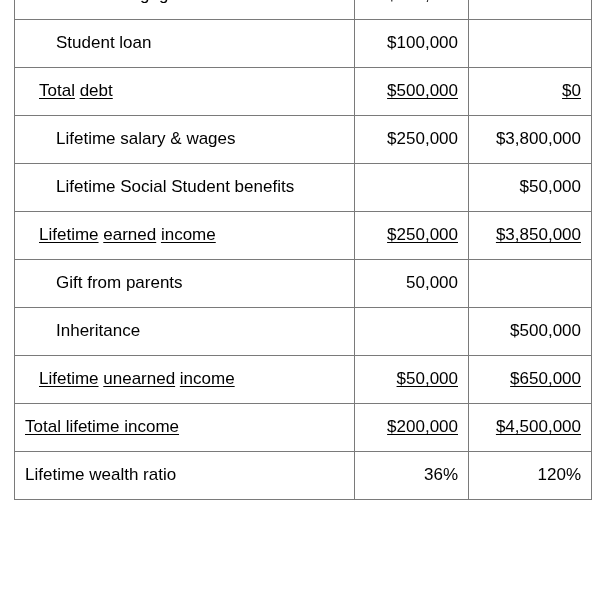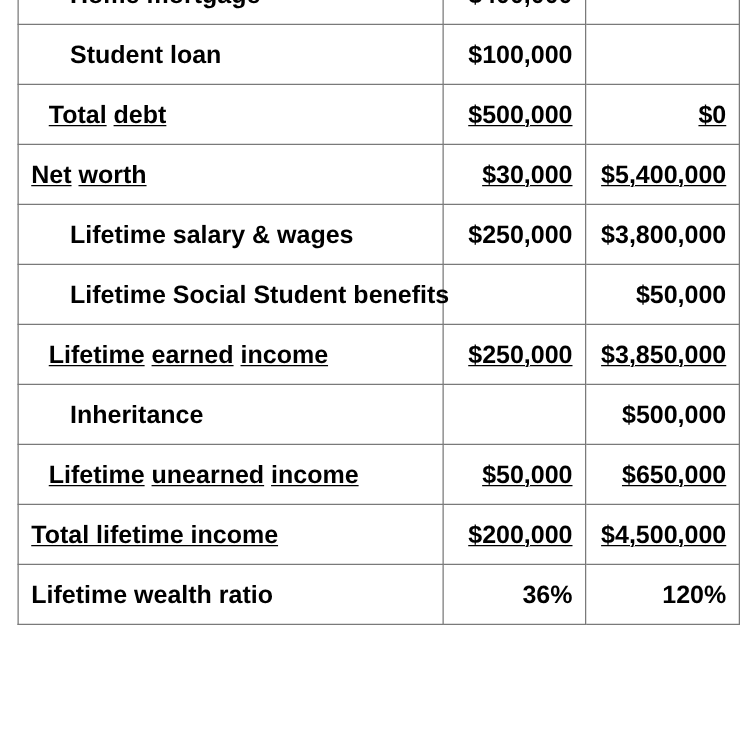--- a/index.html
+++ b/index.html
@@ -38,27 +38,26 @@
     table-layout: fixed;
     margin-left: 14px;
     width: 577px;          
     background: #ffffff;
   }
 
   table.wealth-table td {
     border: 1px solid #7a7a7a;
     height: 48px;
     padding: 0 10px;
-    font-size: 20px;
+    font-size: 17px;
     line-height: 1.2;
     vertical-align: middle;
     box-sizing: border-box;
     background: #ffffff;
     white-space: nowrap;
-    font-weight: bold;
   }
 
   
   col.c-label { width: 340px; }
   col.c-mid   { width: 114px; }
   col.c-right { width: 123px; }
 
   td.label   { text-align: left; }
   td.value   { text-align: right; }
 
@@ -111,38 +110,38 @@
             <td class="label indent-2"><span class="u-none">Student loan</span></td>
             <td class="value"><span class="u-none">$100,000</span></td>
             <td class="value"><span class="empty"></span></td>
           </tr>
           <tr>
             <td class="label indent-1"><span class="u-words"><span class="w">Total</span> <span class="w">debt</span></span></td>
             <td class="value"><span class="u-solid">$500,000</span></td>
             <td class="value"><span class="u-solid">$0</span></td>
           </tr>
           <tr>
-            <td class="label indent-0"><span class="u-words"><span class="w">Net</span> <span class="w">worth</span></span></td>
-            <td class="value"><span class="u-solid">$30,000</span></td>
-            <td class="value"><span class="u-solid">$5,400,000</span></td>
-          </tr>
-          <tr>
             <td class="label indent-2"><span class="u-none">Lifetime salary &amp; wages</span></td>
             <td class="value"><span class="u-none">$250,000</span></td>
             <td class="value"><span class="u-none">$3,800,000</span></td>
           </tr>
           <tr>
             <td class="label indent-2"><span class="u-none">Lifetime Social Student benefits</span></td>
             <td class="value"><span class="empty"></span></td>
             <td class="value"><span class="u-none">$50,000</span></td>
           </tr>
           <tr>
             <td class="label indent-1"><span class="u-words"><span class="w">Lifetime</span> <span class="w">earned</span> <span class="w">income</span></span></td>
             <td class="value"><span class="u-solid">$250,000</span></td>
             <td class="value"><span class="u-solid">$3,850,000</span></td>
+          </tr>
+          <tr>
+            <td class="label indent-2"><span class="u-none">Gift from parents</span></td>
+            <td class="value"><span class="u-none">50,000</span></td>
+            <td class="value"><span class="empty"></span></td>
           </tr>
           <tr>
             <td class="label indent-2"><span class="u-none">Inheritance</span></td>
             <td class="value"><span class="empty"></span></td>
             <td class="value"><span class="u-none">$500,000</span></td>
           </tr>
           <tr>
             <td class="label indent-1"><span class="u-words"><span class="w">Lifetime</span> <span class="w">unearned</span> <span class="w">income</span></span></td>
             <td class="value"><span class="u-solid">$50,000</span></td>
             <td class="value"><span class="u-solid">$650,000</span></td>

